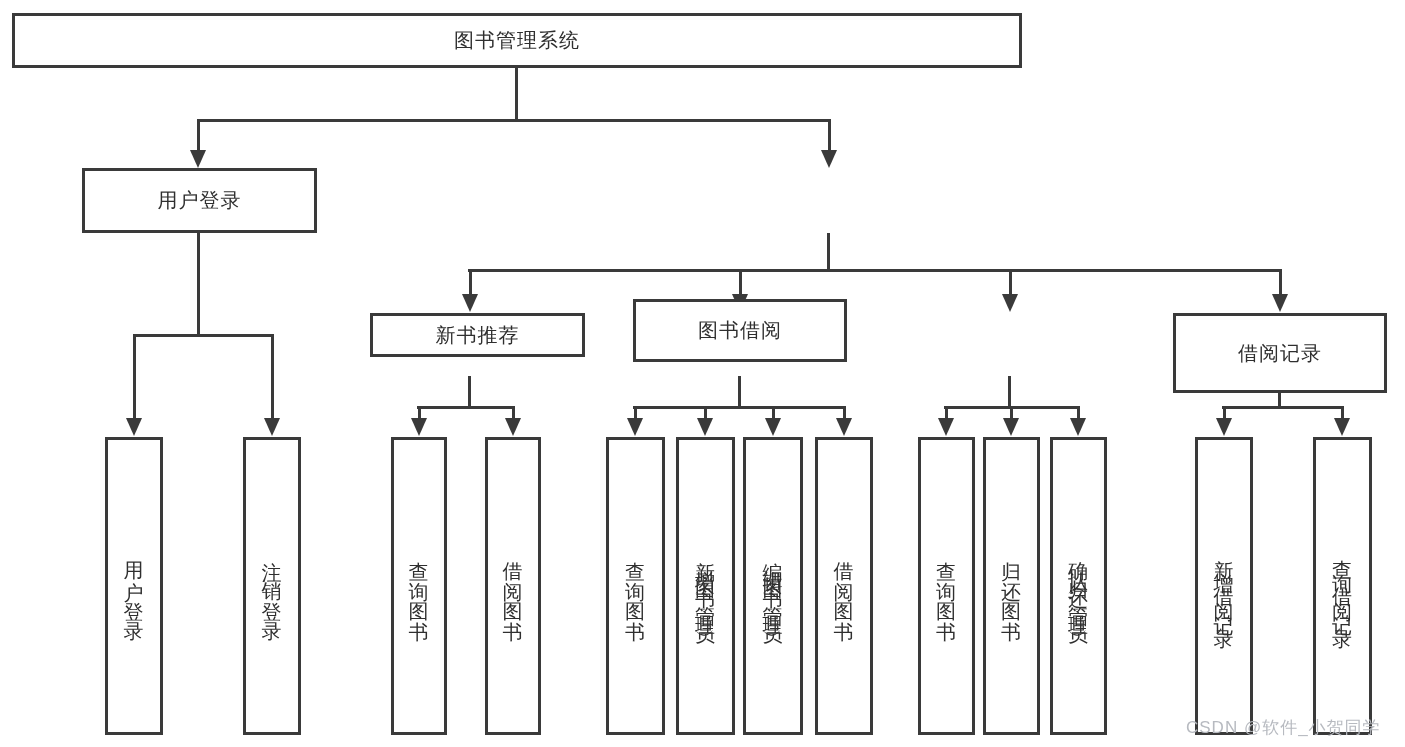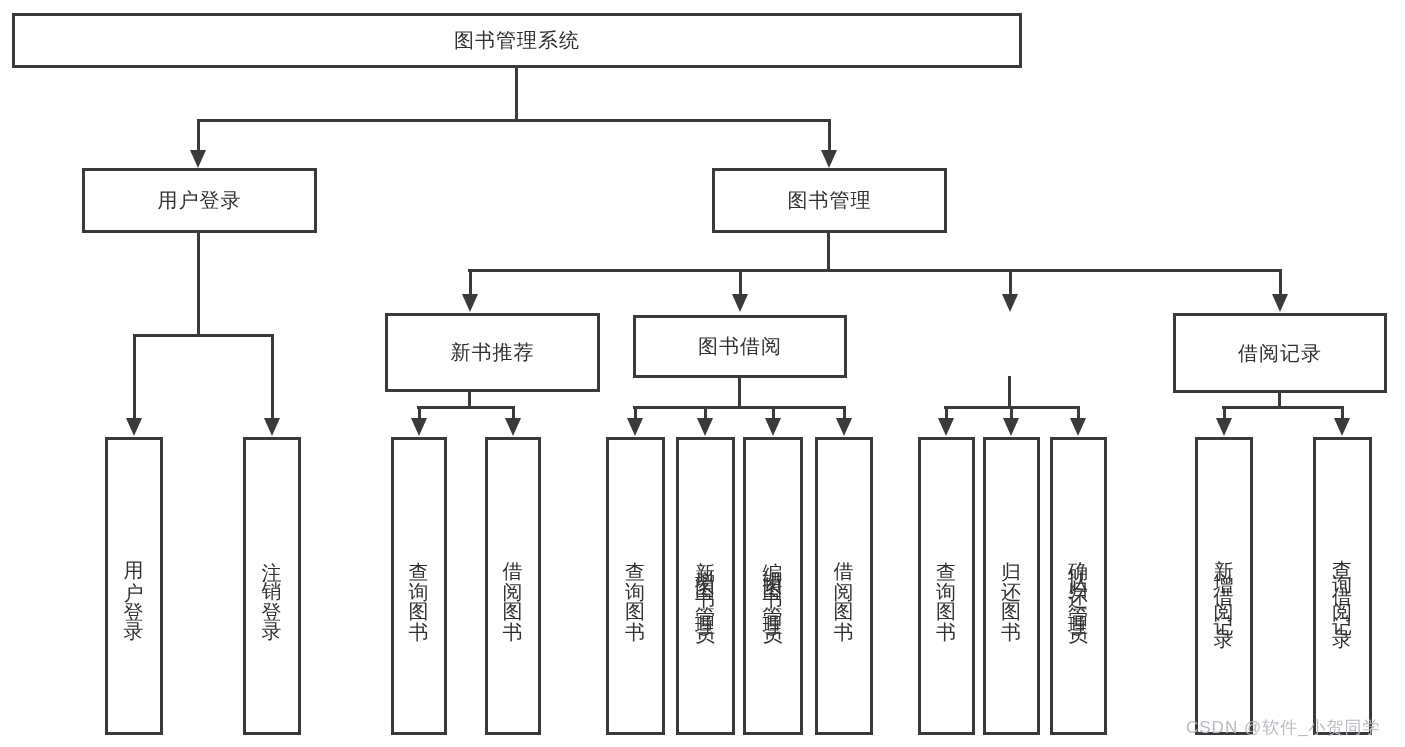--- a/index.html
+++ b/index.html
@@ -144,28 +144,25 @@
       <i class="head"></i>
     </div>
 
   <div class="box" style="left:12px;top:13px;width:1010px;height:55px">
     <span class="lbl">图书管理系统</span>
   </div>
 
   <div class="box" style="left:82px;top:168px;width:235px;height:65px">
     <span class="lbl">用户登录</span>
   </div>
-  <div class="box" style="left:712px;top:168px;width:235px;height:65px">
-    <span class="lbl">图书管理</span>
-  </div>
-
-  <div class="box" style="left:385px;top:313px;width:215px;height:79px">
+
+  <div class="box" style="left:370px;top:313px;width:215px;height:44px">
     <span class="lbl">新书推荐</span>
   </div>
-  <div class="box" style="left:633px;top:315px;width:214px;height:63px">
+  <div class="box" style="left:633px;top:299px;width:214px;height:63px">
     <span class="lbl">图书借阅</span>
   </div>
   <div class="box" style="left:1173px;top:313px;width:214px;height:80px">
     <span class="lbl">借阅记录</span>
   </div>
 
   <div class="box v" style="left:105px;top:437px;width:58px;height:298px">
     <span class="lbl">用户登录</span>
   </div>
   <div class="box v" style="left:243px;top:437px;width:58px;height:298px">

